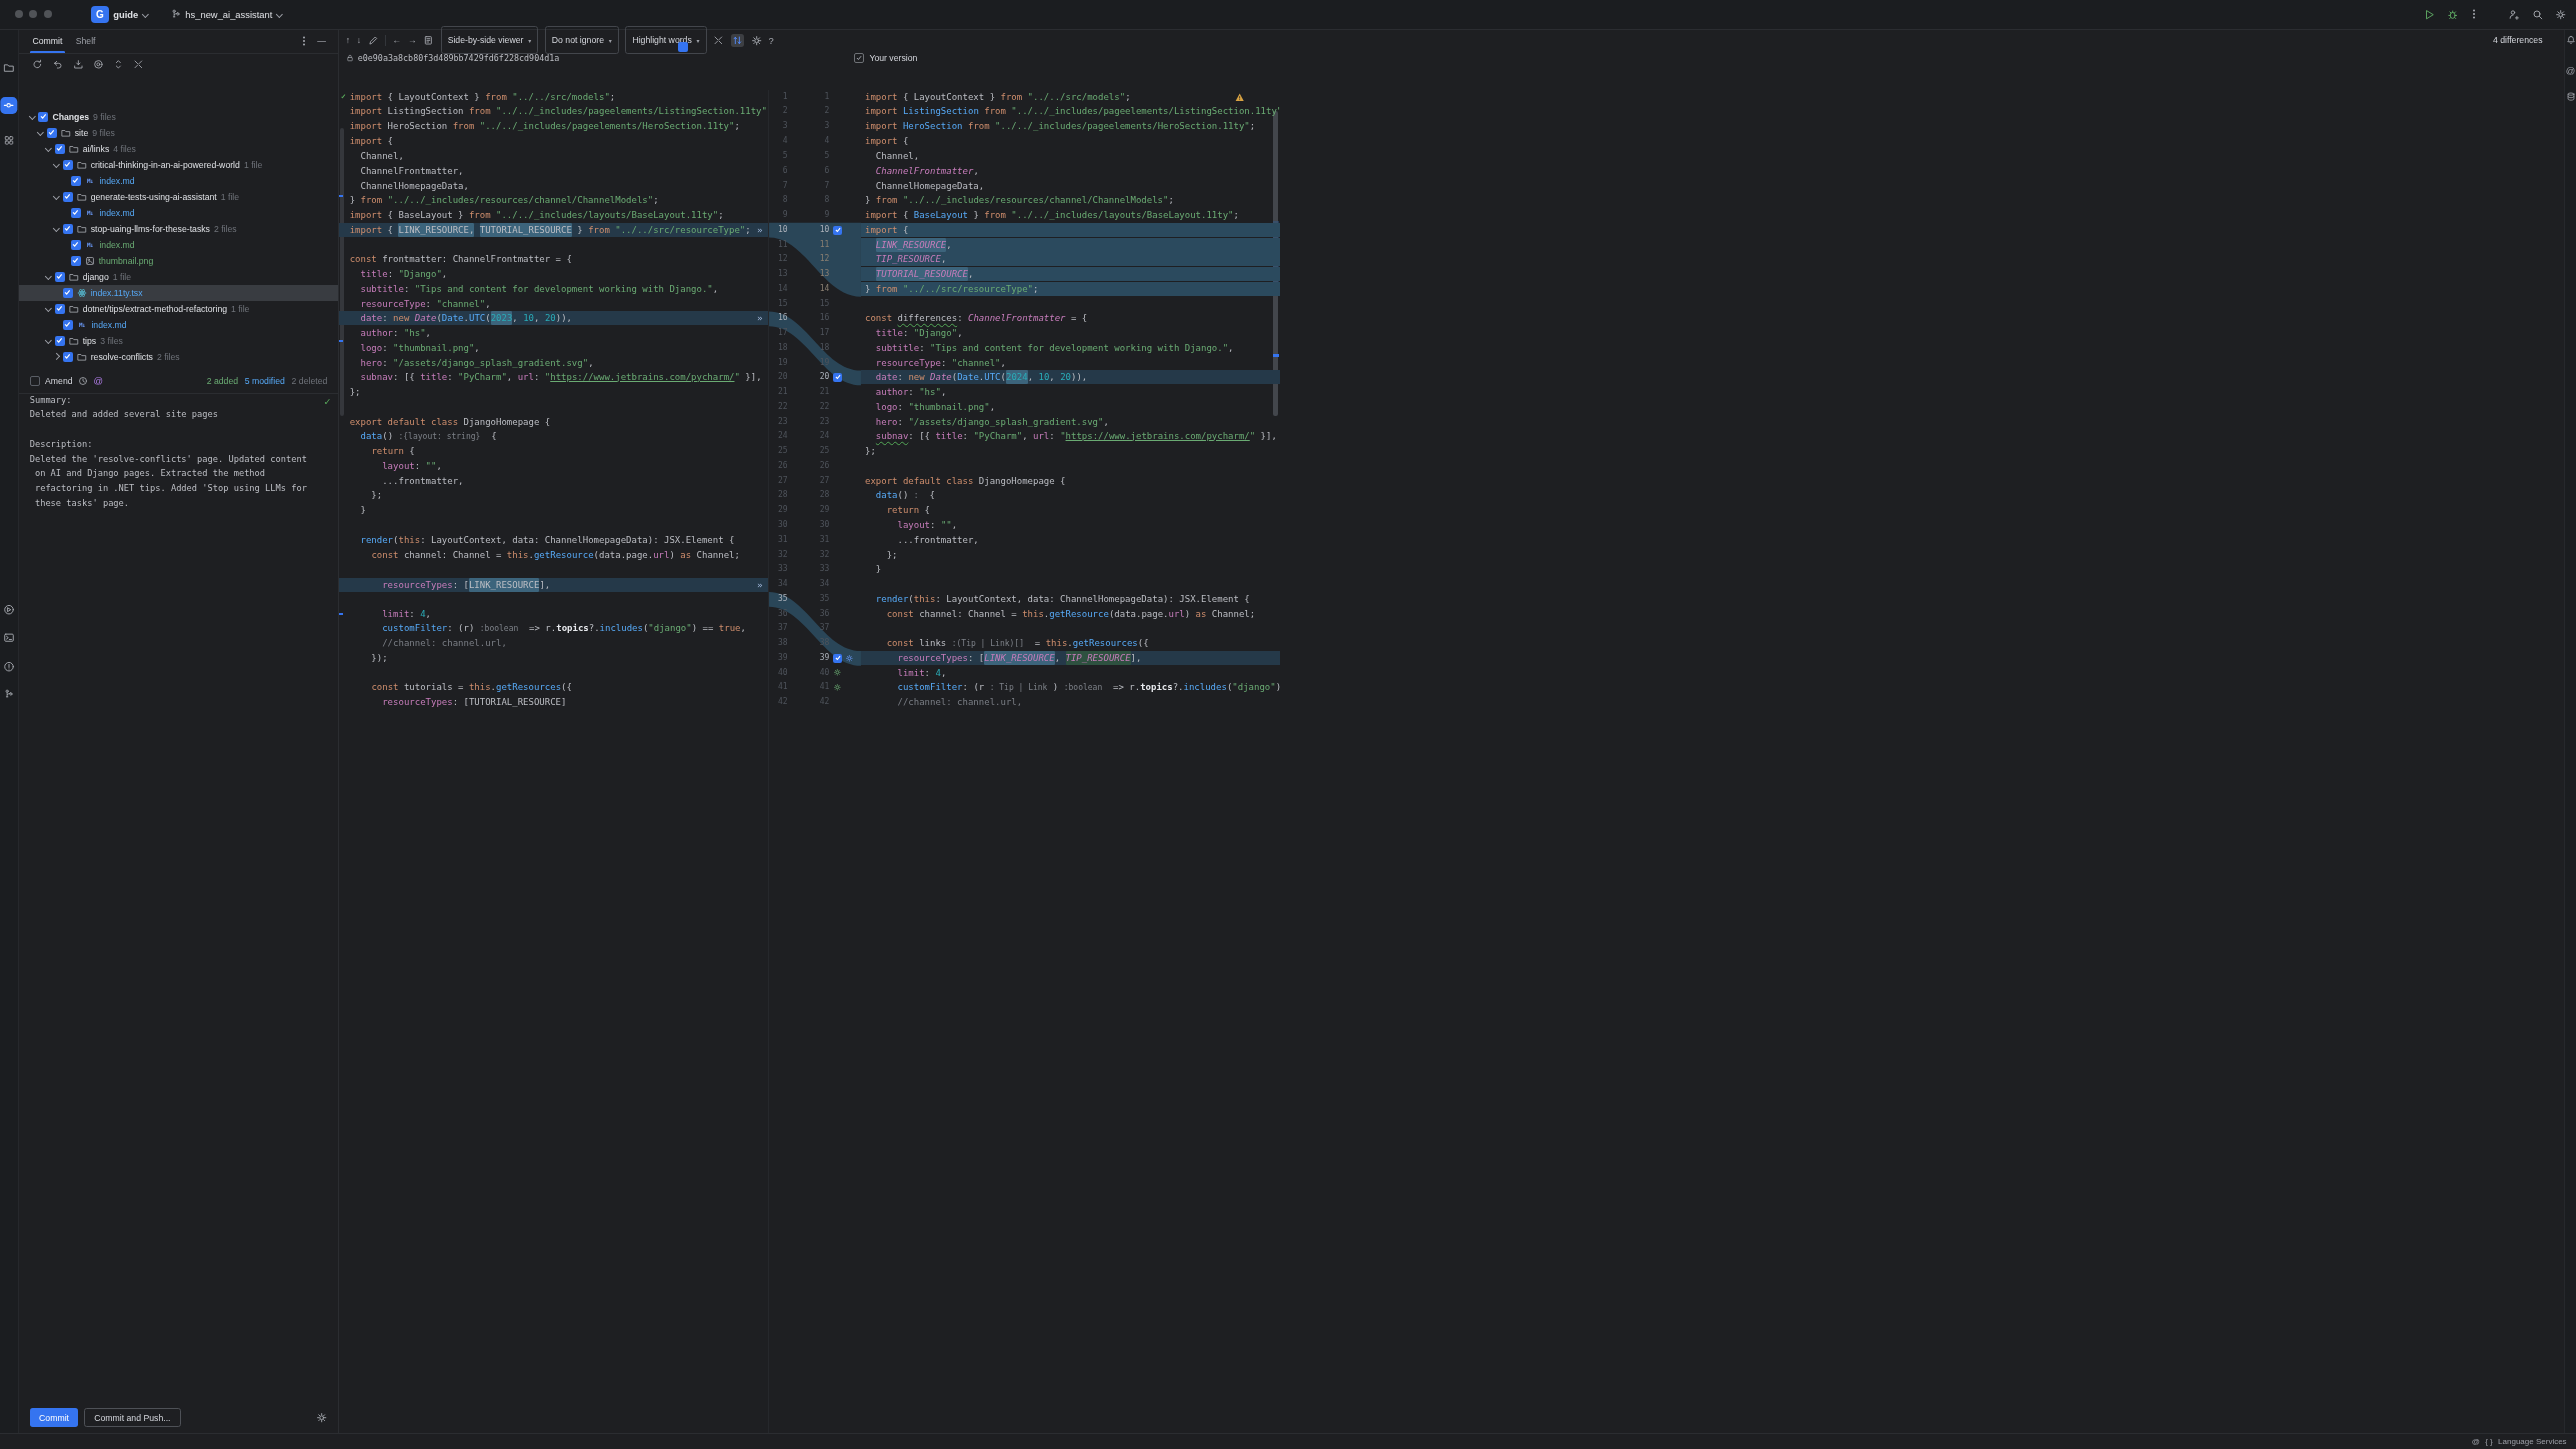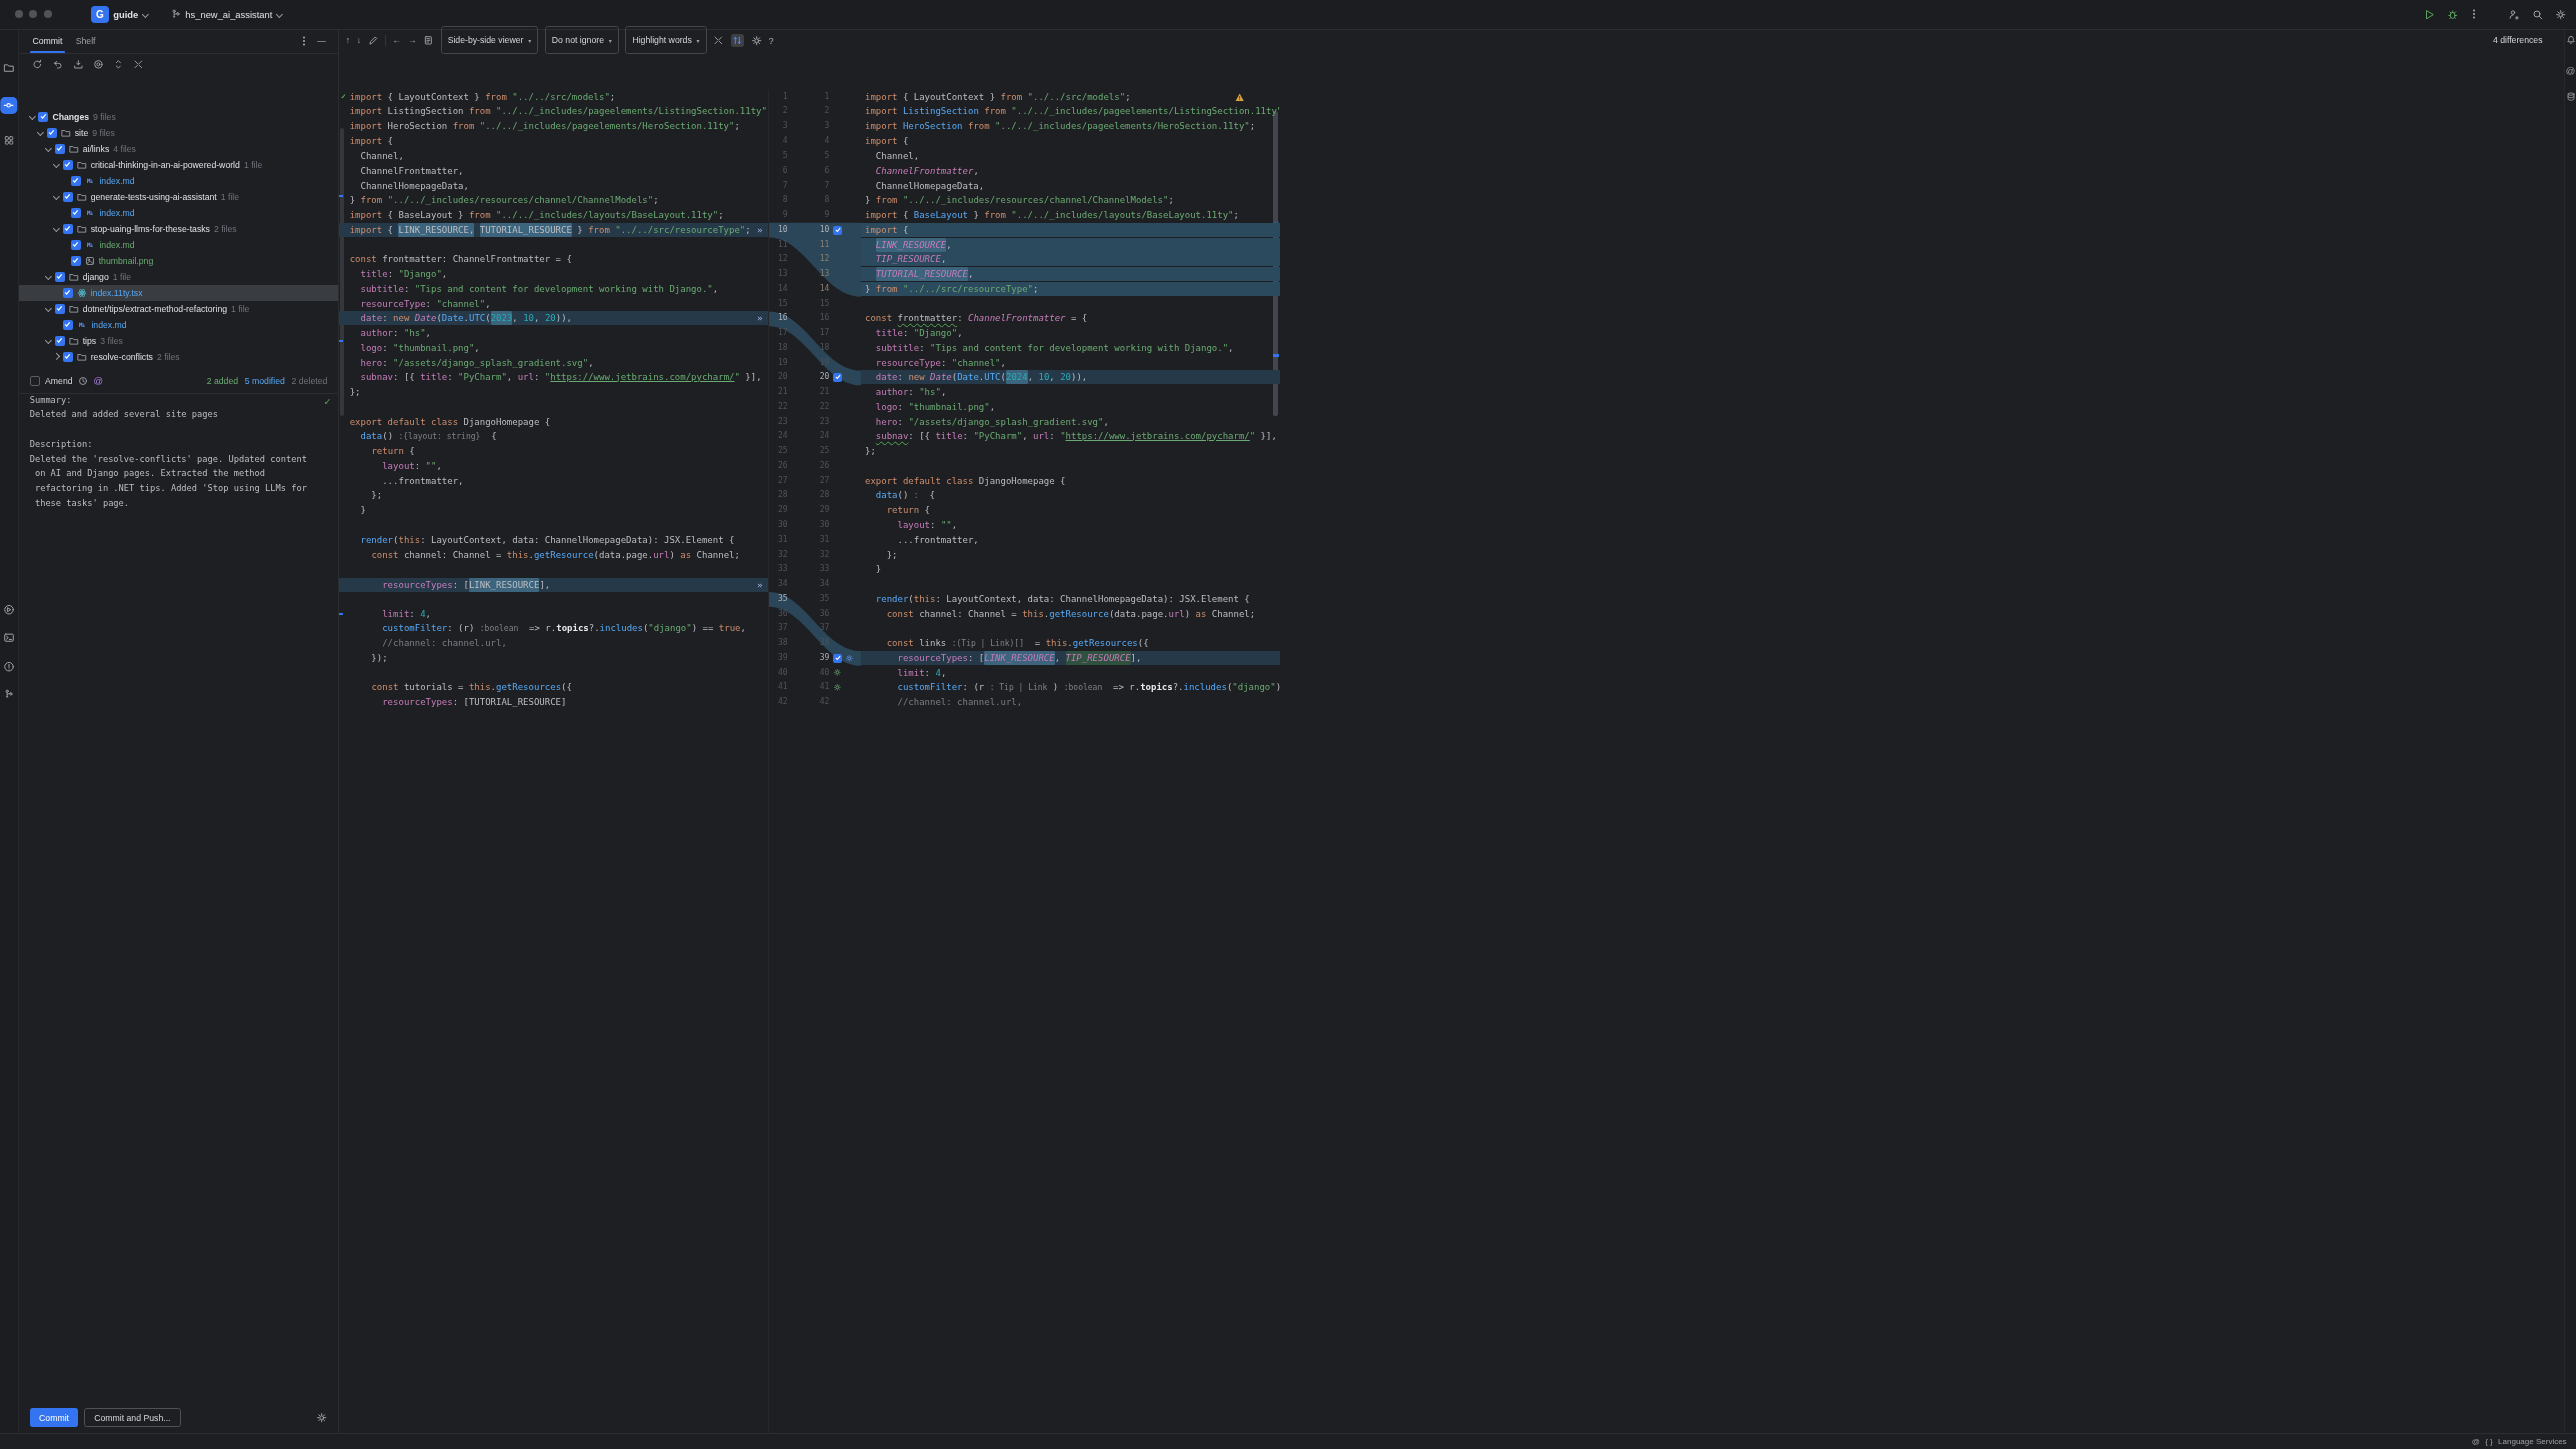--- a/index.html
+++ b/index.html
@@ -634,20 +634,40 @@
       <span class="ic">
           <svg width="11.4" height="11.4" viewBox="0 0 16 16" fill="none" stroke="#A8ABB2" stroke-width="1.3" stroke-linecap="round" stroke-linejoin="round">
             <circle cx="8" cy="8" r="2.6"></circle>
             <path d="M8 2.2v2 M8 11.8v2 M2.2 8h2 M11.8 8h2 M3.9 3.9l1.4 1.4 M10.7 10.7l1.4 1.4 M12.1 3.9l-1.4 1.4 M5.3 10.7l-1.4 1.4"></path>
           </svg>
         </span>
       <span style="color:#a8abb2; font-size:9.4px;">?</span>
       <span class="diffcount">4 differences</span>
     </div>
 
+    <div class="hashrow">
+      <span class="hash">
+        <span class="ic">
+            <svg width="8" height="8" viewBox="0 0 16 16" fill="none" stroke="#A8ABB2" stroke-width="1.3" stroke-linecap="round" stroke-linejoin="round">
+              <rect x="3.5" y="7" width="9" height="6.5" rx="1"></rect>
+              <path d="M5.5 7 V5 a2.5 2.5 0 0 1 5 0 v2"></path>
+            </svg>
+          </span>
+        <span>e0e90a3a8cb80f3d489bb7429fd6f228cd904d1a</span>
+      </span>
+      <span class="inc-all cb"></span>
+      <span class="your-version">
+        <span class="cb" style="background:transparent;border:0.9px solid #6e7176;">
+            <svg width="6" height="6" viewBox="0 0 10 10">
+              <polyline points="1.5,5 4,7.5 8.5,2" fill="none" stroke="#a8abb2" stroke-width="1.6"></polyline>
+            </svg>
+          </span>
+        <span>Your version</span>
+      </span>
+    </div>
 
     <div class="code-area">
       <div class="pane pane-l" id="pane-left">
         <div class="lscroll"></div>
         <div class="ldash" style="top:105px;"></div>
         <div class="ldash" style="top:144px;"></div>
         <div class="ldash" style="top:250px;"></div>
         <div class="ldash" style="top:523px;"></div>
       <div class="crow" style="top: 0px;"><span class="ct"><span class="cs c-k">import</span><span class="cs c-d"> { LayoutContext } </span><span class="cs c-k">from</span><span class="cs c-d"> </span><span class="cs c-s">"../../src/models"</span><span class="cs c-d">;</span></span><span class="gutcheck">✓✓</span></div>
           <div class="crow" style="top: 14.8px;"><span class="ct"><span class="cs c-k">import</span><span class="cs c-d"> ListingSection </span><span class="cs c-k">from</span><span class="cs c-d"> </span><span class="cs c-s">"../../_includes/pageelements/ListingSection.11ty"</span></span></div>
@@ -833,21 +853,21 @@
           <div class="crow" style="top: 74px;"><span class="ct"><span class="cs c-d">  </span><span class="cs c-t">ChannelFrontmatter</span><span class="cs c-d">,</span></span></div>
           <div class="crow" style="top: 89px;"><span class="ct"><span class="cs c-d">  ChannelHomepageData,</span></span></div>
           <div class="crow" style="top: 103px;"><span class="ct"><span class="cs c-d">} </span><span class="cs c-k">from</span><span class="cs c-d"> </span><span class="cs c-s">"../../_includes/resources/channel/ChannelModels"</span><span class="cs c-d">;</span></span></div>
           <div class="crow" style="top: 118px;"><span class="ct"><span class="cs c-k">import</span><span class="cs c-d"> { </span><span class="cs c-f">BaseLayout</span><span class="cs c-d"> } </span><span class="cs c-k">from</span><span class="cs c-d"> </span><span class="cs c-s">"../../_includes/layouts/BaseLayout.11ty"</span><span class="cs c-d">;</span></span></div>
           <div class="crow bg-add" style="top: 133px;"><span class="ct"><span class="cs c-k">import</span><span class="cs c-d"> {</span></span></div>
           <div class="crow bg-add" style="top: 148px;"><span class="ct"><span class="cs c-d">  </span><span class="cs c-t c-wh">LINK_RESOURCE</span><span class="cs c-d">,</span></span></div>
           <div class="crow bg-add" style="top: 162px;"><span class="ct"><span class="cs c-d">  </span><span class="cs c-t">TIP_RESOURCE</span><span class="cs c-d">,</span></span></div>
           <div class="crow bg-add" style="top: 177px;"><span class="ct"><span class="cs c-d">  </span><span class="cs c-t c-wh">TUTORIAL_RESOURCE</span><span class="cs c-d">,</span></span></div>
           <div class="crow bg-add" style="top: 192px;"><span class="ct"><span class="cs c-d">} </span><span class="cs c-k">from</span><span class="cs c-d"> </span><span class="cs c-s">"../../src/resourceType"</span><span class="cs c-d">;</span></span></div>
           <div class="crow" style="top: 207px;"><span class="ct"></span></div>
-          <div class="crow" style="top: 221px;"><span class="ct"><span class="cs c-k">const</span><span class="cs c-d"> </span><span class="cs c-d c-sq">frontmatter</span><span class="cs c-d">: </span><span class="cs c-t">ChannelFrontmatter</span><span class="cs c-d"> = {</span></span></div>
+          <div class="crow" style="top: 221px;"><span class="ct"><span class="cs c-k">const</span><span class="cs c-d"> </span><span class="cs c-d c-sq">differences</span><span class="cs c-d">: </span><span class="cs c-t">ChannelFrontmatter</span><span class="cs c-d"> = {</span></span></div>
           <div class="crow" style="top: 236px;"><span class="ct"><span class="cs c-d">  </span><span class="cs c-p">title</span><span class="cs c-d">: </span><span class="cs c-s">"Django"</span><span class="cs c-d">,</span></span></div>
           <div class="crow" style="top: 251px;"><span class="ct"><span class="cs c-d">  </span><span class="cs c-p">subtitle</span><span class="cs c-d">: </span><span class="cs c-s">"Tips and content for development working with Django."</span><span class="cs c-d">,</span></span></div>
           <div class="crow" style="top: 266px;"><span class="ct"><span class="cs c-d">  </span><span class="cs c-p">resourceType</span><span class="cs c-d">: </span><span class="cs c-s">"channel"</span><span class="cs c-d">,</span></span></div>
           <div class="crow bg-mod" style="top: 280px;"><span class="ct"><span class="cs c-d">  </span><span class="cs c-p">date</span><span class="cs c-d">: </span><span class="cs c-k">new</span><span class="cs c-d"> </span><span class="cs c-t">Date</span><span class="cs c-d">(</span><span class="cs c-f">Date</span><span class="cs c-d">.</span><span class="cs c-f">UTC</span><span class="cs c-d">(</span><span class="cs c-n c-wh">2024</span><span class="cs c-d">, </span><span class="cs c-n">10</span><span class="cs c-d">, </span><span class="cs c-n">20</span><span class="cs c-d">)),</span></span></div>
           <div class="crow" style="top: 295px;"><span class="ct"><span class="cs c-d">  </span><span class="cs c-p">author</span><span class="cs c-d">: </span><span class="cs c-s">"hs"</span><span class="cs c-d">,</span></span></div>
           <div class="crow" style="top: 310px;"><span class="ct"><span class="cs c-d">  </span><span class="cs c-p">logo</span><span class="cs c-d">: </span><span class="cs c-s">"thumbnail.png"</span><span class="cs c-d">,</span></span></div>
           <div class="crow" style="top: 325px;"><span class="ct"><span class="cs c-d">  </span><span class="cs c-p">hero</span><span class="cs c-d">: </span><span class="cs c-s">"/assets/django_splash_gradient.svg"</span><span class="cs c-d">,</span></span></div>
           <div class="crow" style="top: 339px;"><span class="ct"><span class="cs c-d">  </span><span class="cs c-p c-sq">subnav</span><span class="cs c-d">: [{ </span><span class="cs c-p">title</span><span class="cs c-d">: </span><span class="cs c-s">"PyCharm"</span><span class="cs c-d">, </span><span class="cs c-p">url</span><span class="cs c-d">: </span><span class="cs c-s">"</span><span class="cs c-u">https://www.jetbrains.com/pycharm/</span><span class="cs c-s">"</span><span class="cs c-d"> }],</span></span></div>
           <div class="crow" style="top: 354px;"><span class="ct"><span class="cs c-d">};</span></span></div>
           <div class="crow" style="top: 369px;"><span class="ct"></span></div>

